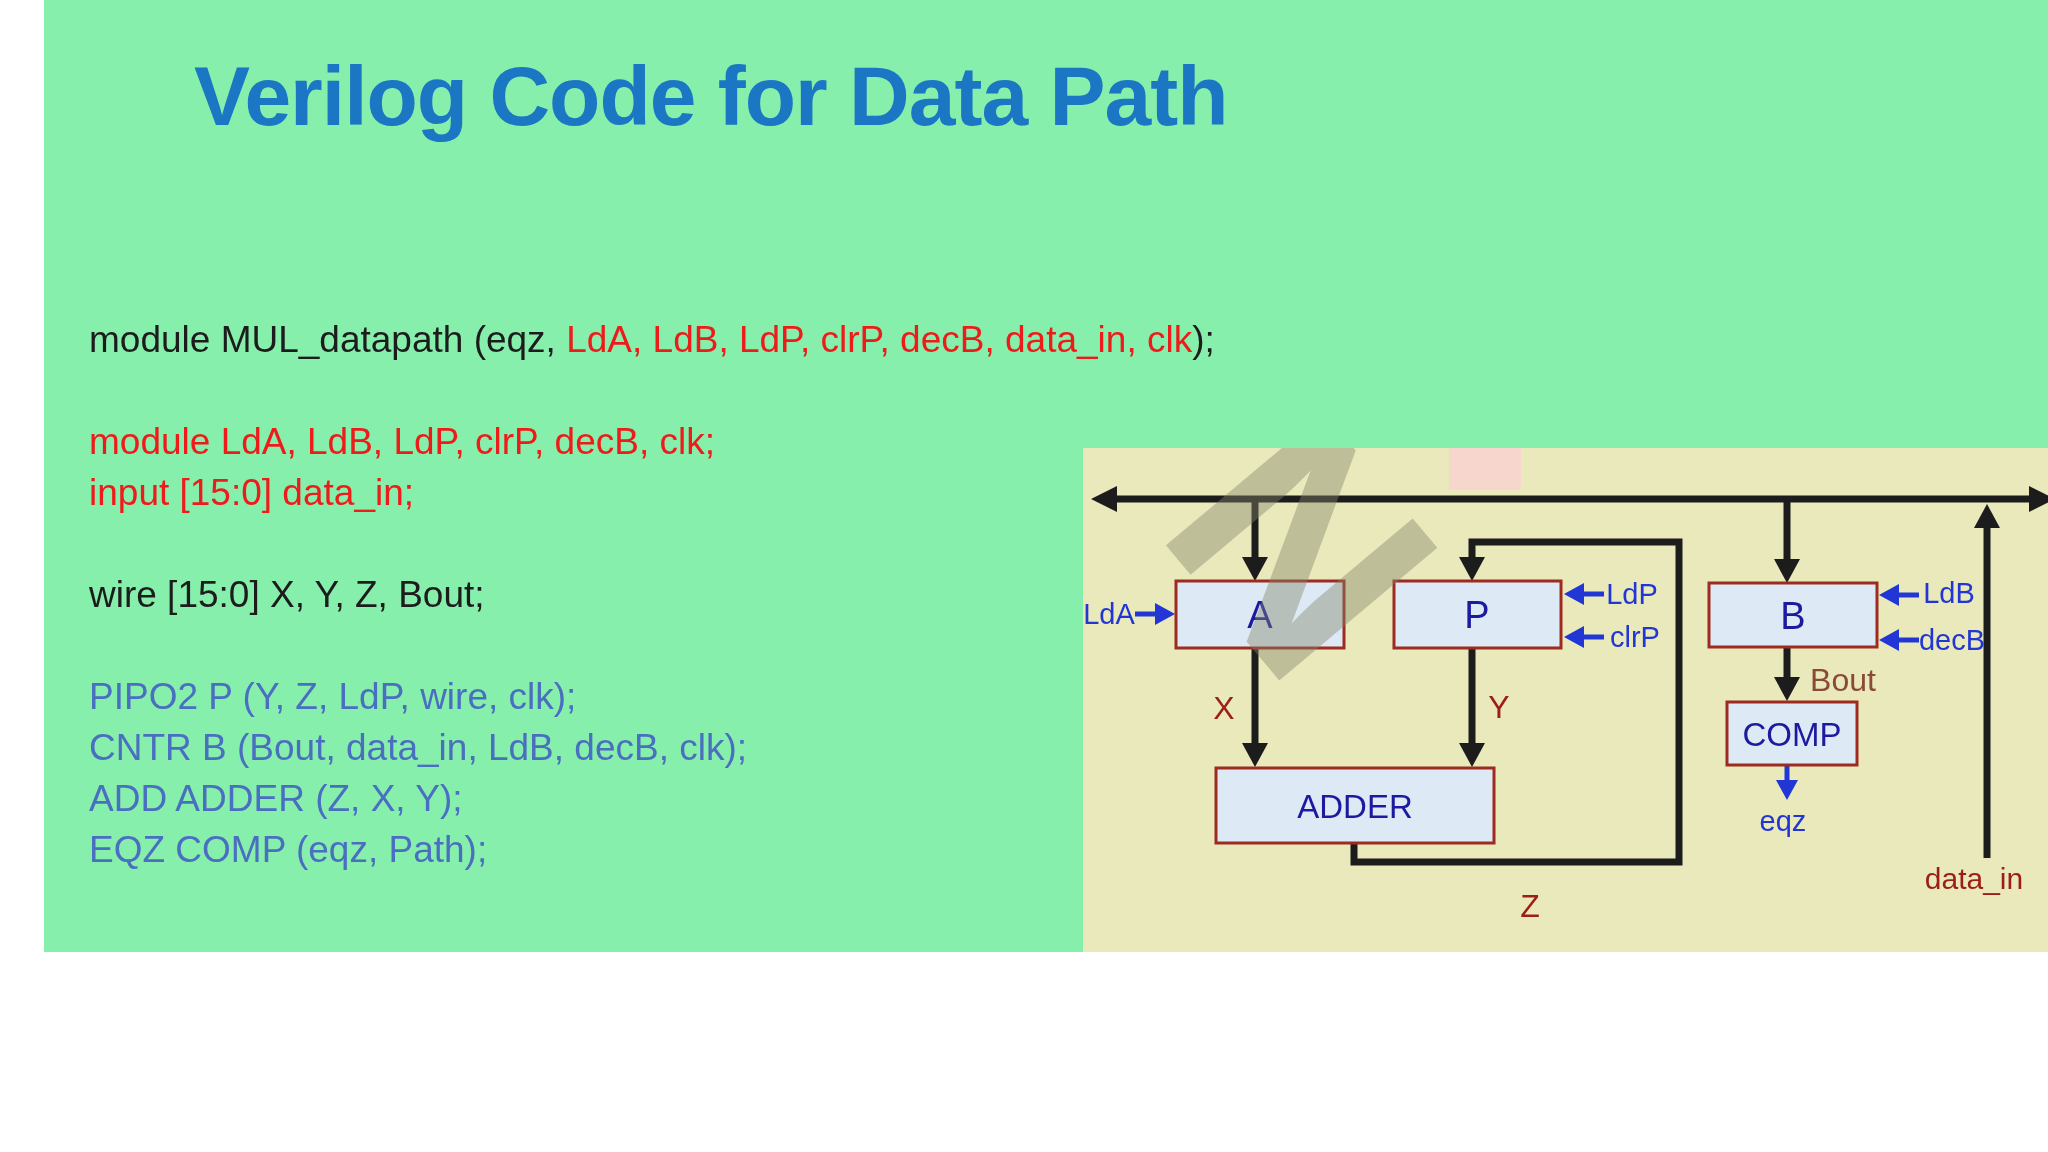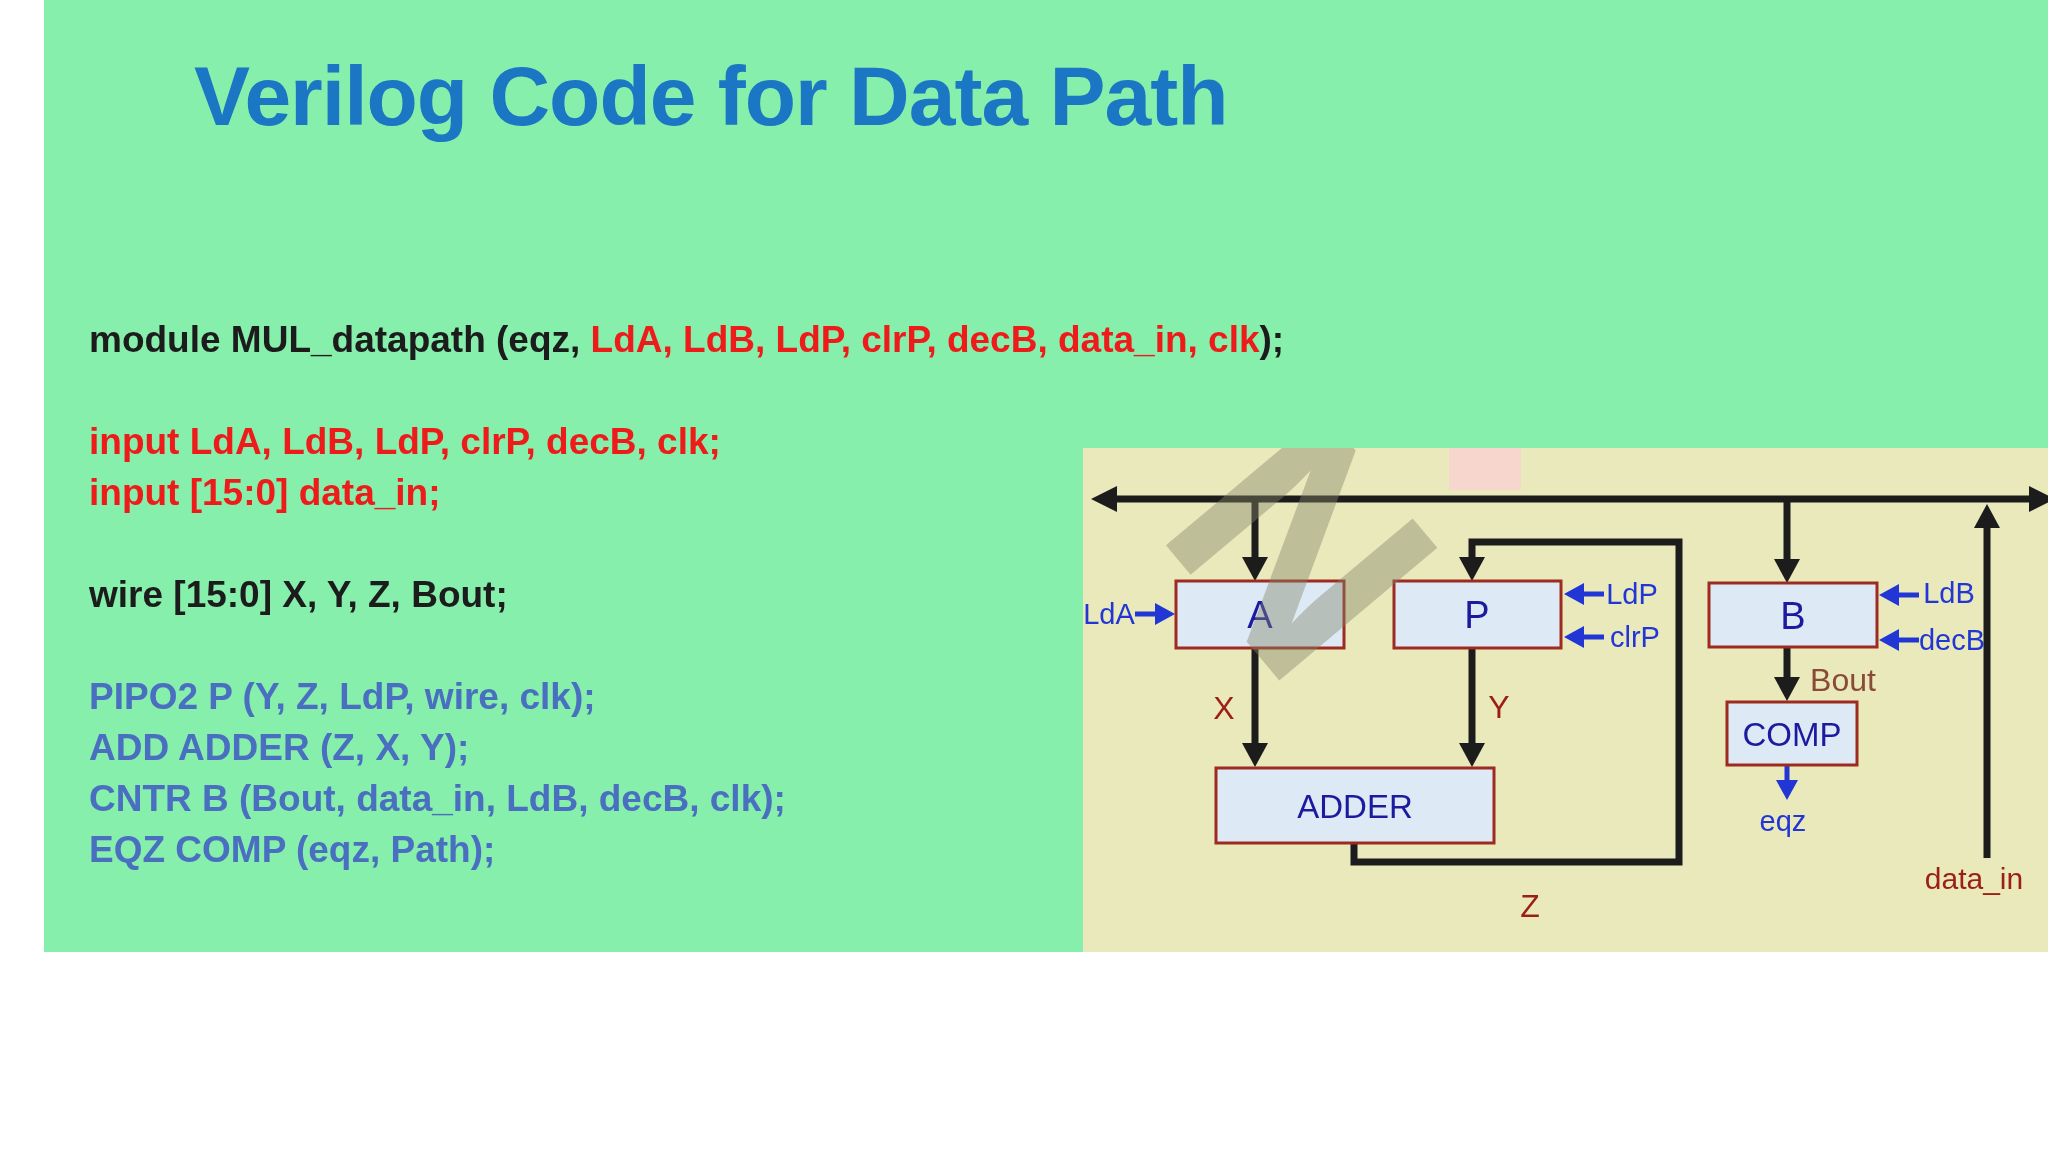--- a/index.html
+++ b/index.html
@@ -17,21 +17,21 @@
     margin:0;
     font-size:84px;
     line-height:1.1;
     font-weight:bold;
     letter-spacing:-1px;
     color:#1b76c3;
   }
   .code{
     position:absolute;
     left:45px;top:314px;
-    font-weight:bold;
+    font-weight:normal;
     font-size:37px;
     line-height:51px;
     white-space:nowrap;
   }
   .code .cl{height:51px;}
   .code .sp{height:51px;}
   .k{color:#1c1c1c;}
   .r{color:#ee1b1b;}
   .b{color:#4a6fc0;}
   .diagram{
@@ -43,28 +43,28 @@
 </head>
 <body>
 
 <div class="slide">
 
   <h1 class="title">Verilog Code for Data Path</h1>
 
   <div class="code">
     <div class="cl"><span class="k">module MUL_datapath (eqz, </span><span class="r">LdA, LdB, LdP, clrP, decB, data_in, clk</span><span class="k">);</span></div>
     <div class="sp"></div>
-    <div class="cl r">input LdA, LdB, LdP, clrP, decB, clk;</div>
+    <div class="cl r">module LdA, LdB, LdP, clrP, decB, clk;</div>
     <div class="cl r">input [15:0] data_in;</div>
     <div class="sp"></div>
     <div class="cl k">wire [15:0] X, Y, Z, Bout;</div>
     <div class="sp"></div>
     <div class="cl b">PIPO2 P (Y, Z, LdP, wire, clk);</div>
+    <div class="cl b">CNTR B (Bout, data_in, LdB, decB, clk);</div>
     <div class="cl b">ADD ADDER (Z, X, Y);</div>
-    <div class="cl b">CNTR B (Bout, data_in, LdB, decB, clk);</div>
     <div class="cl b">EQZ COMP (eqz, Path);</div>
     <div class="sp"></div>
   </div>
 
   <svg class="diagram" width="994" height="530" viewBox="0 0 994 530">
 
     <rect x="0" y="0" width="994" height="530" fill="#e9e9bc"></rect>
     <rect x="366" y="0" width="72" height="42" fill="#f7d6cd"></rect>
 
     <line x1="30" y1="51" x2="952" y2="51" stroke="#1c1c1c" stroke-width="7"></line>

